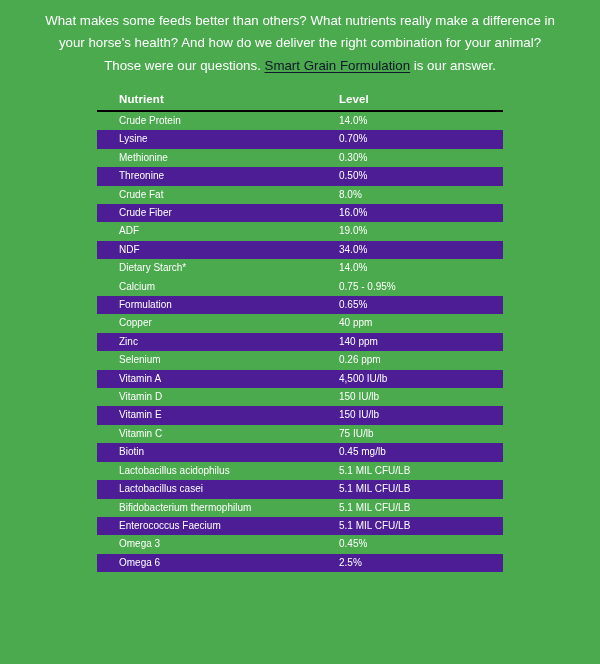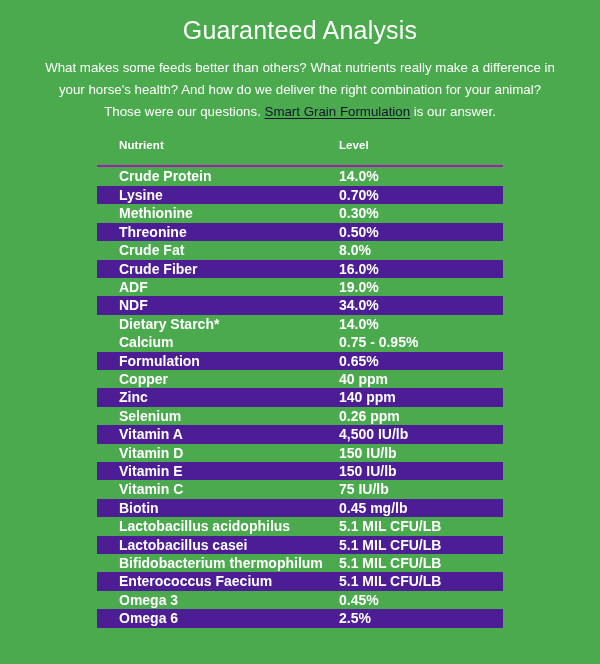--- a/index.html
+++ b/index.html
@@ -61,36 +61,36 @@
     width: 100%;
     border-collapse: collapse;
     table-layout: fixed;
   }
 
   table.analysis th {
     text-align: left;
     font-size: 11.5px;
     font-weight: 700;
     color: #ffffff;
-    padding: 2px 0 14px 22px;
-    border-bottom: 2px solid #a21caf;
+    padding: 2px 0 5px 22px;
+    border-bottom: 2px solid #000000;
     letter-spacing: 0.1px;
   }
 
   table.analysis th.col-level,
   table.analysis td.col-level {
     padding-left: 10px;
   }
 
   table.analysis col.c-nutrient { width: 232px; }
   table.analysis col.c-level    { width: 174px; }
 
   table.analysis td {
-    font-size: 14px;
-    font-weight: 700;
+    font-size: 10px;
+    font-weight: 400;
     color: #ffffff;
     padding: 0 0 0 22px;
     height: 18.4px;
     line-height: 18.4px;
     vertical-align: middle;
     white-space: nowrap;
     overflow: hidden;
   }
 
   table.analysis tbody tr.stripe-dark td {
@@ -99,21 +99,20 @@
 
   table.analysis tbody tr.stripe-light td {
     background: transparent;
   }
 </style>
 </head>
 <body>
 
 <div class="page">
 
-  <h1 class="page-title">Guaranteed Analysis</h1>
 
   <p class="intro"><span>What makes some feeds better than others? What nutrients really make a difference in your horse's health? And how do we deliver the right combination for your animal? Those were our questions. </span><a class="intro-link" href="#">Smart Grain Formulation</a><span> is our answer.</span></p>
 
   <div class="table-wrap">
     <table class="analysis">
       <colgroup>
         <col class="c-nutrient">
         <col class="c-level">
       </colgroup>
       <thead>

